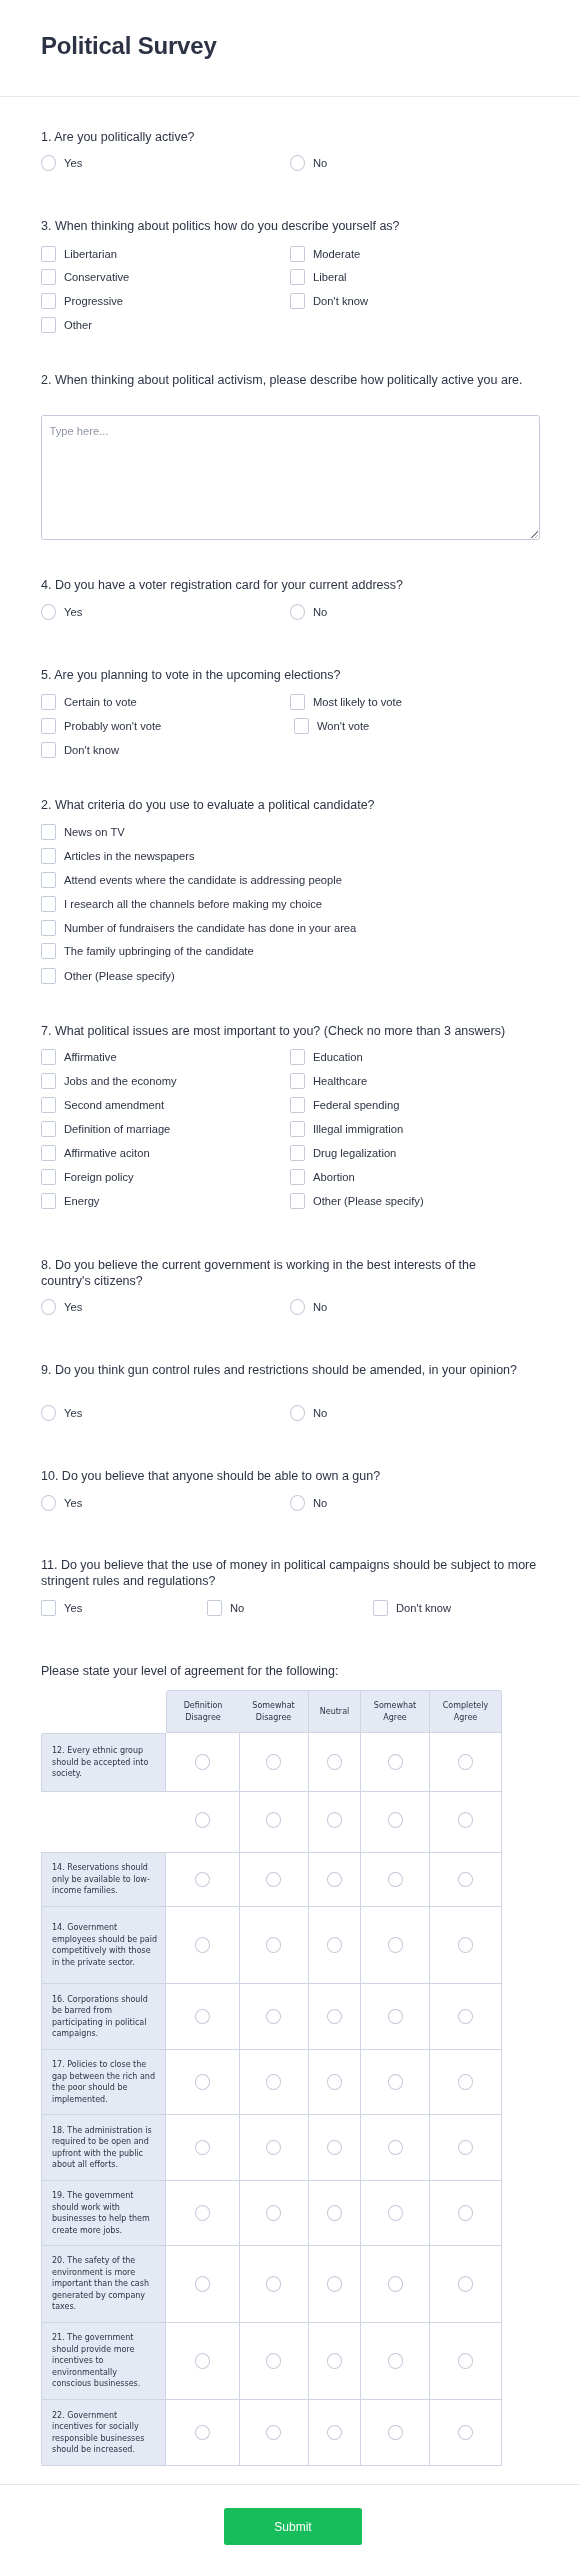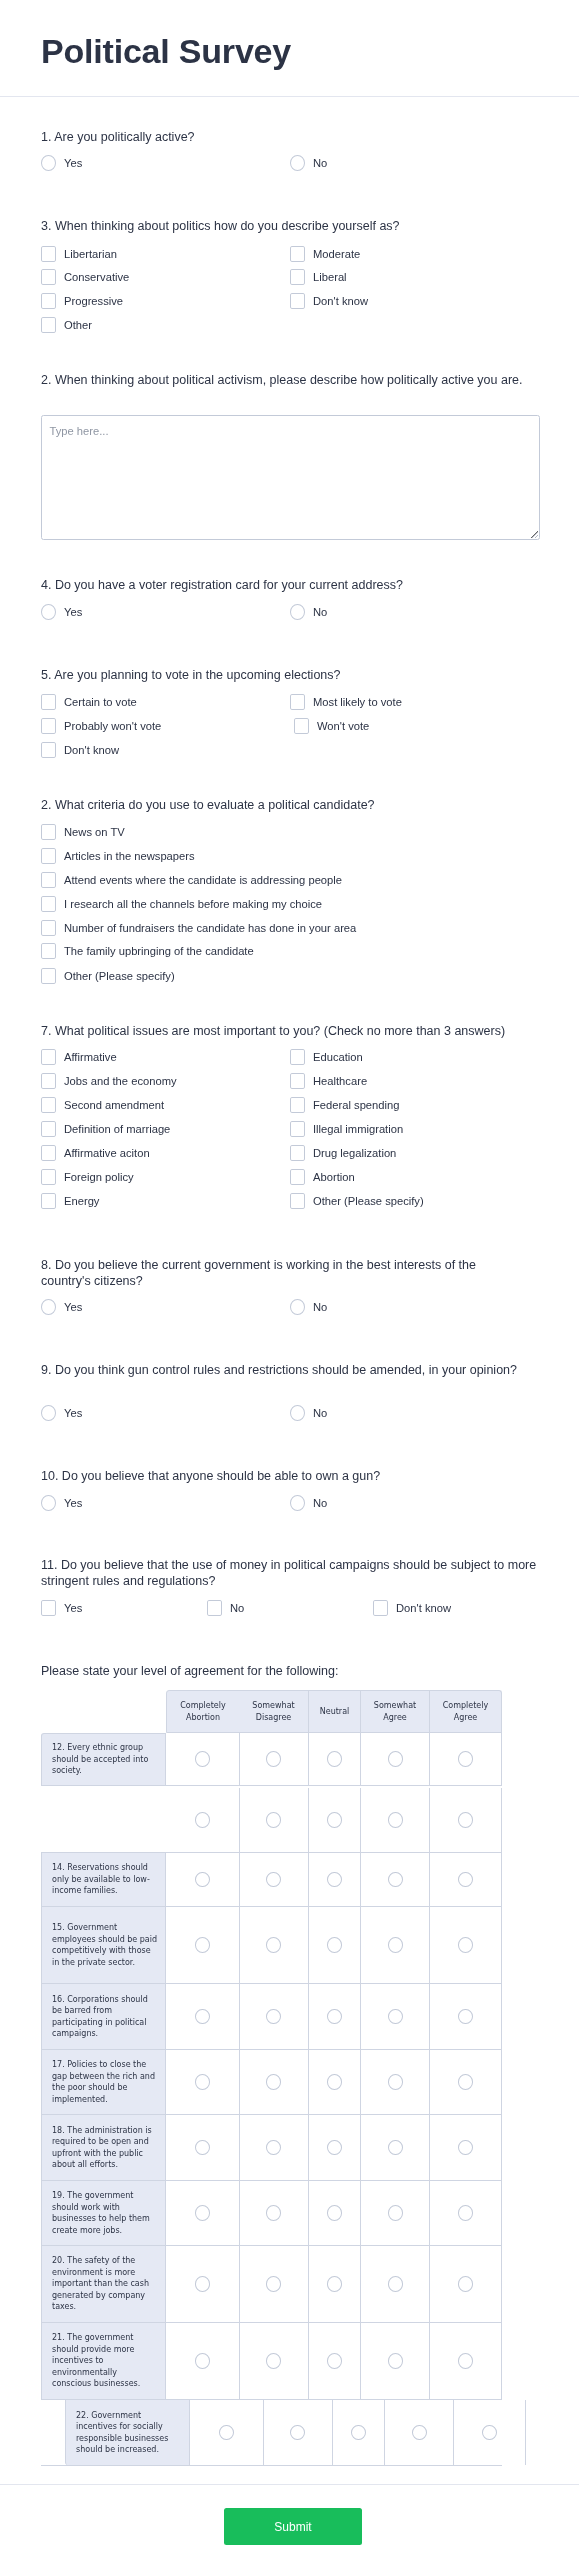--- a/index.html
+++ b/index.html
@@ -7,21 +7,21 @@
   body {
     font-family: "Liberation Sans", "DejaVu Sans", sans-serif;
     color: #2c3345;
     position: relative;
     height: 2576px;
     overflow: hidden;
   }
   .header { height: 97px; border-bottom: 0.6px solid #e3e6ef; position: relative; }
   .page-title {
     position: absolute; left: 41px; top: 32px;
-    font-size: 34px; font-weight: bold; letter-spacing: -0.2px; color: #2c3345;
+    font-size: 24px; font-weight: bold; letter-spacing: -0.2px; color: #2c3345;
   }
   .q { position: absolute; left: 41px; width: 499px; }
   .q-label { font-size: 12.5px; line-height: 15.6px; color: #2c3345; }
   .opt { position: absolute; display: flex; align-items: center; font-size: 11.2px; color: #2c3345; height: 16px; }
   .opt .box {
     width: 15px; height: 16px; border: 0.6px solid #c3cad8; border-radius: 1.9px; background: #fff;
     margin-right: 8px; flex-shrink: 0;
   }
   .opt .radio {
     width: 15px; height: 16px; border: 0.6px solid #c3cad8; border-radius: 50%; background: #fff;
@@ -52,21 +52,21 @@
   .mx-head.last { border-top-right-radius: 3.1px; }
   .mx-row { position: absolute; left: 0; width: 461px; border-bottom: 0.6px solid #cfd5e2; }
   .mx-row .rlabel {
     position: absolute; left: 0; top: 0; bottom: 0; width: 125px; background: #e5e9f4;
     border-left: 0.6px solid #cfd5e2; border-right: 0.6px solid #cfd5e2;
     padding: 0 7.5px 0 10px; display: flex; align-items: center;
     font-family: "DejaVu Sans", sans-serif; font-size: 8px; line-height: 11.5px; color: #2c3345;
   }
   .mx-row.firstrow .rlabel { border-top: 0.6px solid #cfd5e2; border-top-left-radius: 3.1px; }
   .mx-row.lastrow .rlabel { border-bottom-left-radius: 3.1px; }
-  .mx-row.lastrow { border-bottom: none; margin-left: 24px; }
+  .mx-row.lastrow { border-bottom: none; }
   .mx-cell {
     position: absolute; top: 0; bottom: 0; border-right: 0.6px solid #cfd5e2;
     display: flex; align-items: center; justify-content: center;
   }
   .mx-cell .radio { width: 15px; height: 15.6px; border: 0.6px solid #c3cad8; border-radius: 50%; background: #fff; }
   .mx-bottom {
     position: absolute; left: 0; width: 461px; height: 0; border-bottom: 0.6px solid #cfd5e2;
   }
   .footer-divider { position: absolute; left: 0; top: 2484px; width: 580px; border-top: 0.6px solid #e3e6ef; }
   .submit {
@@ -310,28 +310,28 @@
 </label>
 <label class="opt" style="left:373px;top:1600px">
   <span class="box"></span>
     <span>Don't know</span>
 </label>
 
 <div class="matrix-title">Please state your level of agreement for the following:</div>
 
 <div class="matrix">
 
-  <div class="mx-head first" style="left:125px;width:74px">Completely Abortion</div>
+  <div class="mx-head first" style="left:125px;width:74px">Definition Disagree</div>
   <div class="mx-head" style="left:198px;width:70px">Somewhat Disagree</div>
   <div class="mx-head" style="left:268px;width:52px">Neutral</div>
   <div class="mx-head" style="left:320px;width:69px">Somewhat Agree</div>
   <div class="mx-head last" style="left:389px;width:72px">Completely Agree</div>
 
   <div id="mx-rows">
-      <div class="mx-row firstrow" style="top: 43px; height: 53px;">
+      <div class="mx-row firstrow" style="top: 43px; height: 59px;">
         <div class="rlabel">12. Every ethnic group should be accepted into society.</div>
         <div class="mx-cell" style="left: 125px; width: 74px;">
           <span class="radio"></span>
         </div>
         <div class="mx-cell" style="left: 198px; width: 70px;">
           <span class="radio"></span>
         </div>
         <div class="mx-cell" style="left: 268px; width: 52px;">
           <span class="radio"></span>
         </div>
@@ -371,21 +371,21 @@
           <span class="radio"></span>
         </div>
         <div class="mx-cell" style="left: 320px; width: 69px;">
           <span class="radio"></span>
         </div>
         <div class="mx-cell" style="left: 389px; width: 72px;">
           <span class="radio"></span>
         </div>
       </div>
       <div class="mx-row" style="top: 217px; height: 77px;">
-        <div class="rlabel">15. Government employees should be paid competitively with those in the private sector.</div>
+        <div class="rlabel">14. Government employees should be paid competitively with those in the private sector.</div>
         <div class="mx-cell" style="left: 125px; width: 74px;">
           <span class="radio"></span>
         </div>
         <div class="mx-cell" style="left: 198px; width: 70px;">
           <span class="radio"></span>
         </div>
         <div class="mx-cell" style="left: 268px; width: 52px;">
           <span class="radio"></span>
         </div>
         <div class="mx-cell" style="left: 320px; width: 69px;">

